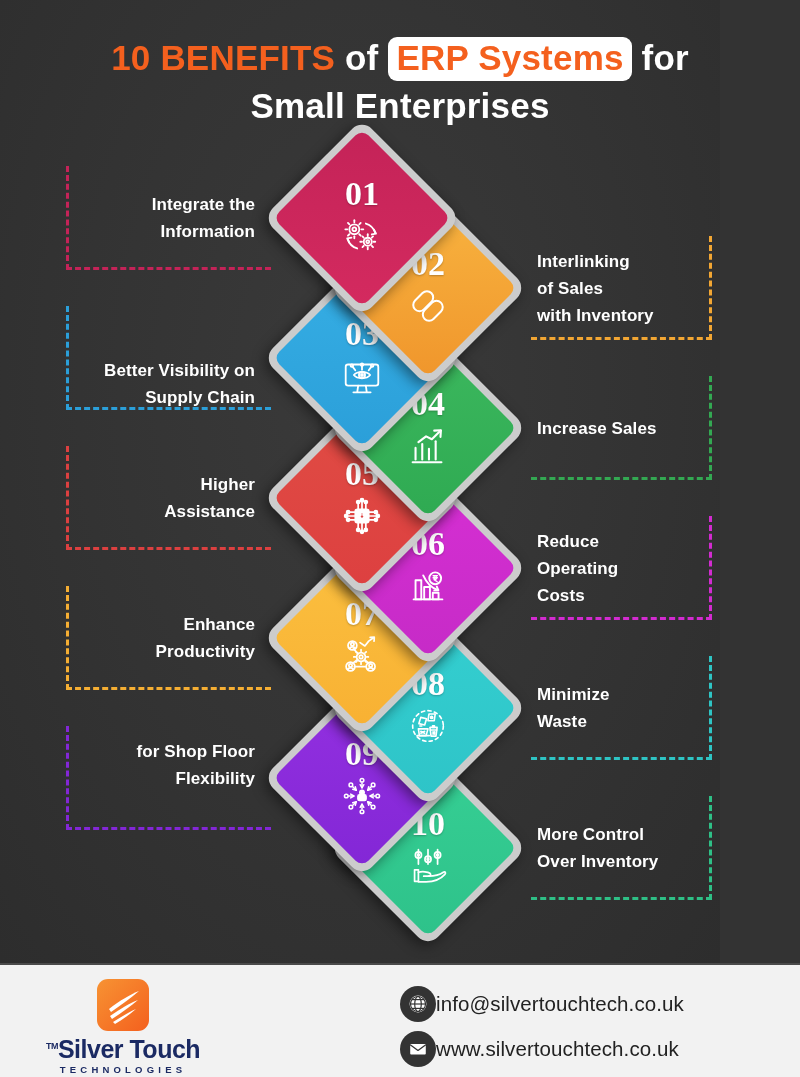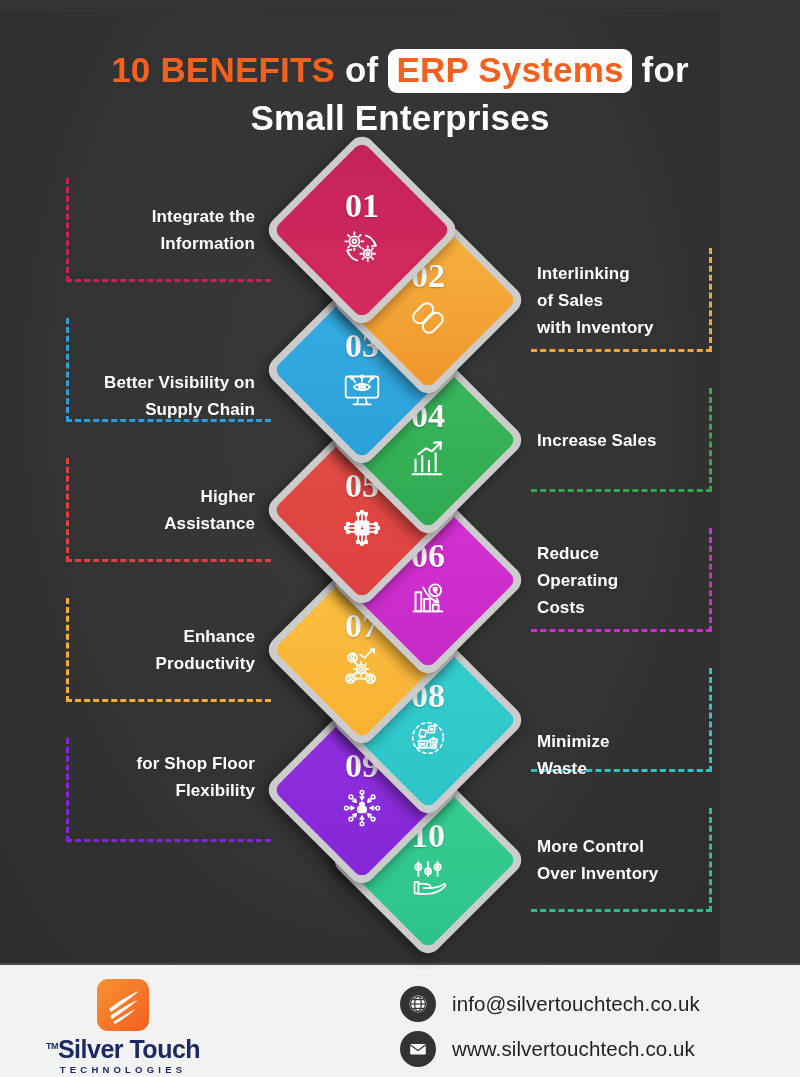--- a/index.html
+++ b/index.html
@@ -6,21 +6,21 @@
   html,body { width:800px; height:1077px; }
   body {
     font-family:"Liberation Sans", sans-serif;
     background:#333333;
     overflow:hidden;
     position:relative;
   }
 
   
   #canvas {
-    position:absolute; left:0; top:12px; width:720px; height:963px;
+    position:absolute; left:0; top:0; width:720px; height:963px;
     background:radial-gradient(ellipse at 50% 40%, #3a3a3a 0%, #333333 55%, #2d2d2d 100%);
     overflow:hidden;
   }
 
   
   #title {
     position:absolute; left:0; top:34px; width:800px;
     text-align:center;
     font-size:35px; line-height:48px; font-weight:bold;
     color:#ffffff; letter-spacing:.2px;
@@ -101,21 +101,21 @@
     font-family:"Liberation Sans", sans-serif;
     font-weight:bold; font-size:25px; line-height:27px;
     color:#1b2a63; letter-spacing:-.5px; position:relative;
   }
   #logo-name .tm { font-size:9px; vertical-align:super; }
   #logo-sub {
     font-size:9.5px; font-weight:bold; color:#1b2a63;
     letter-spacing:4.2px; margin-top:1px;
   }
   .contact-row {
-    position:absolute; display:flex; align-items:center; gap:16px;
+    position:absolute; display:flex; align-items:center; 
   }
   .c-ico {
     width:36px; height:36px; border-radius:50%;
     background:#333333; color:#ffffff;
     display:flex; align-items:center; justify-content:center;
     flex:0 0 auto;
   }
   .c-ico svg { width:22px; height:22px; display:block; }
   .c-txt { font-size:20.5px; color:#222222; letter-spacing:.1px; white-space:nowrap; }
 </style>
@@ -198,21 +198,21 @@
       </div>
       <div class="label r" style="top: 527.5px; left: 537px; width: 175px;">
         <div>Reduce</div>
         <div>Operating</div>
         <div>Costs</div>
       </div>
       <div class="label l" style="top: 611px; left: 72px; width: 183px;">
         <div>Enhance</div>
         <div>Productivity</div>
       </div>
-      <div class="label r" style="top: 681px; left: 537px; width: 175px; margin-top: 35px;">
+      <div class="label r" style="top: 681px; left: 537px; width: 175px;">
         <div>Minimize</div>
         <div>Waste</div>
       </div>
       <div class="label l" style="top: 737.5px; left: 72px; width: 183px;">
         <div>for Shop Floor</div>
         <div>Flexibility</div>
       </div>
       <div class="label r" style="top: 821px; left: 537px; width: 175px;">
         <div>More Control</div>
         <div>Over Inventory</div>

